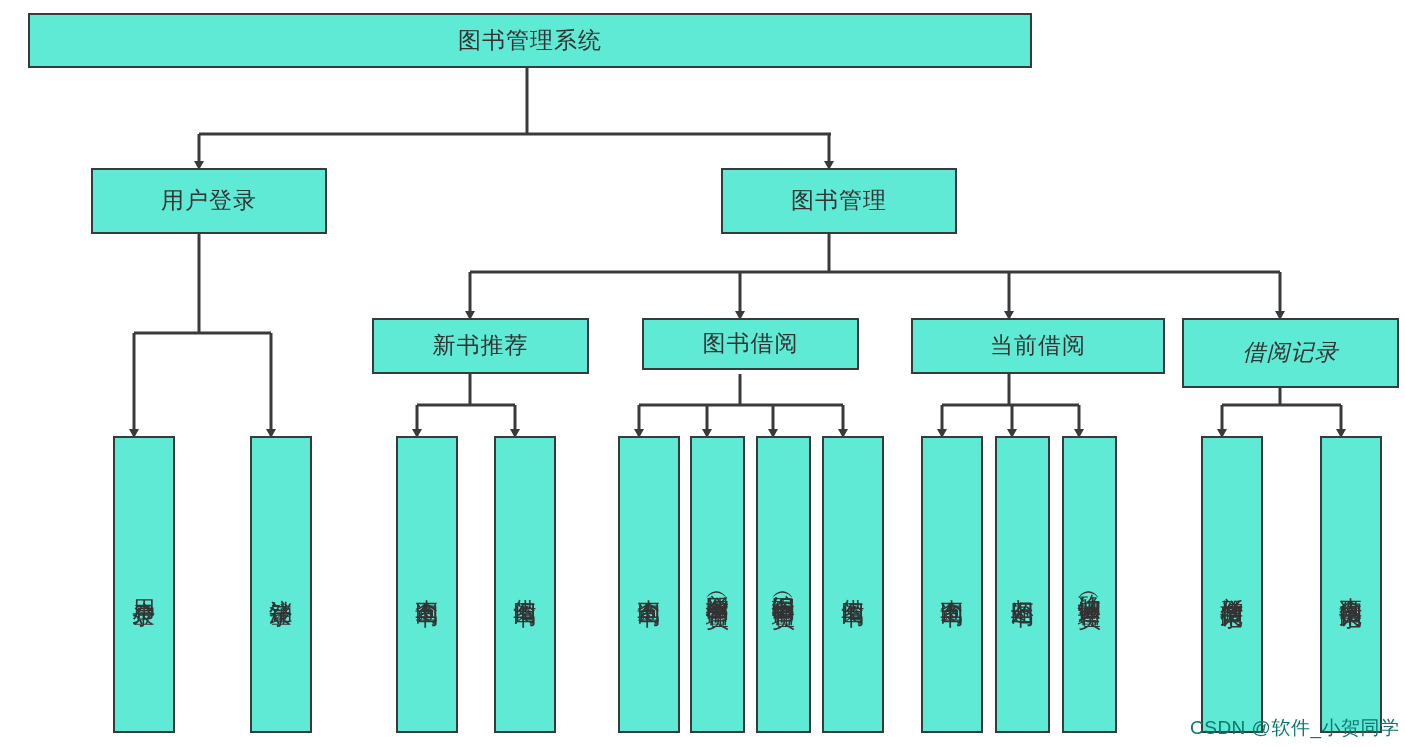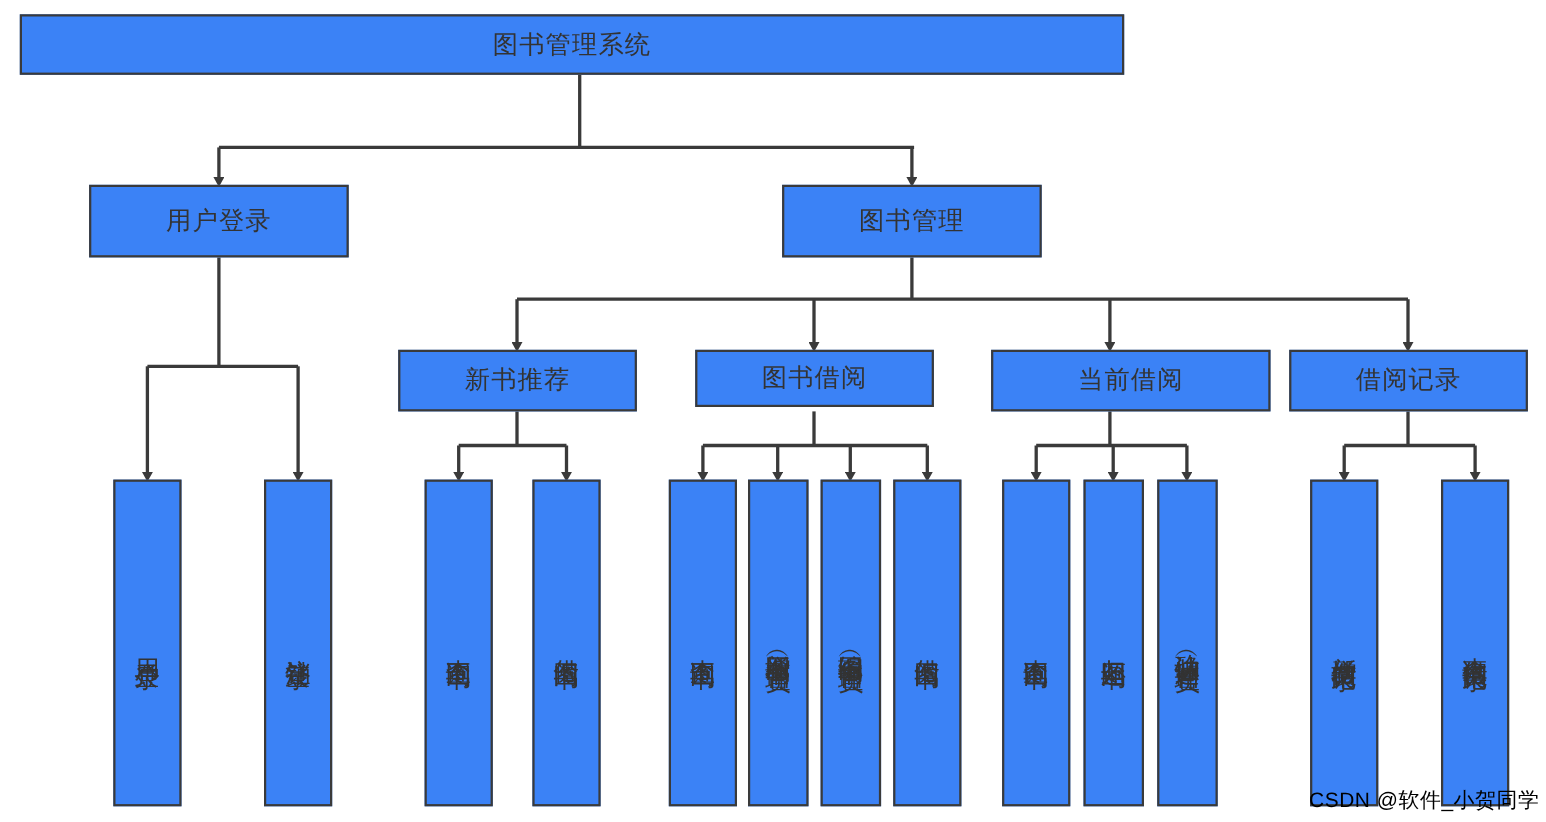--- a/index.html
+++ b/index.html
@@ -20,26 +20,27 @@
   #diagram-svg {
     position: absolute;
     top: 0;
     left: 0;
     width: 1405px;
     height: 747px;
   }
   .node-box {
     position: absolute;
     box-sizing: border-box;
-    background: #3b82f6;
+    background: #5eead4;
     border: 2px solid #3a3a3a;
     display: flex;
     align-items: center;
     justify-content: center;
     color: #333333;
+    margin-left: 10px;
   }
   .node-box.horizontal {
     font-size: 23px;
     line-height: 1.2;
     letter-spacing: 1px;
   }
   .node-box.vertical {
     writing-mode: vertical-rl;
     text-orientation: upright;
     font-size: 23px;
@@ -49,21 +50,21 @@
     align-items: center;
     justify-content: center;
   }
   .node-label {
     display: block;
     white-space: pre-wrap;
     text-align: center;
   }
   .watermark {
     position: absolute;
-    color: #000000;
+    color: #0f766e;
     font-size: 19px;
     letter-spacing: 0.5px;
     white-space: nowrap;
     user-select: none;
   }
 </style>
 </head>
 <body>
 
 <div id="diagram-root">
@@ -136,21 +137,21 @@
   </div>
 
   <div class="node-box horizontal" style="left:632px; top:318px; width:217px; height:52px;">
     <span class="node-label">图书借阅</span>
   </div>
 
   <div class="node-box horizontal" style="left:901px; top:318px; width:254px; height:56px;">
     <span class="node-label">当前借阅</span>
   </div>
 
-  <div class="node-box horizontal" style="left:1172px; top:318px; width:217px; height:56px;">
+  <div class="node-box horizontal" style="left:1172px; top:318px; width:217px; height:70px;font-style:italic;">
     <span class="node-label">借阅记录</span>
   </div>
 
   <div class="node-box vertical" style="left:103px; top:436px; width:62px; height:297px;">
     <span class="node-label">用户登录</span>
   </div>
 
   <div class="node-box vertical" style="left:240px; top:436px; width:62px; height:297px;">
     <span class="node-label">注销登录</span>
   </div>

